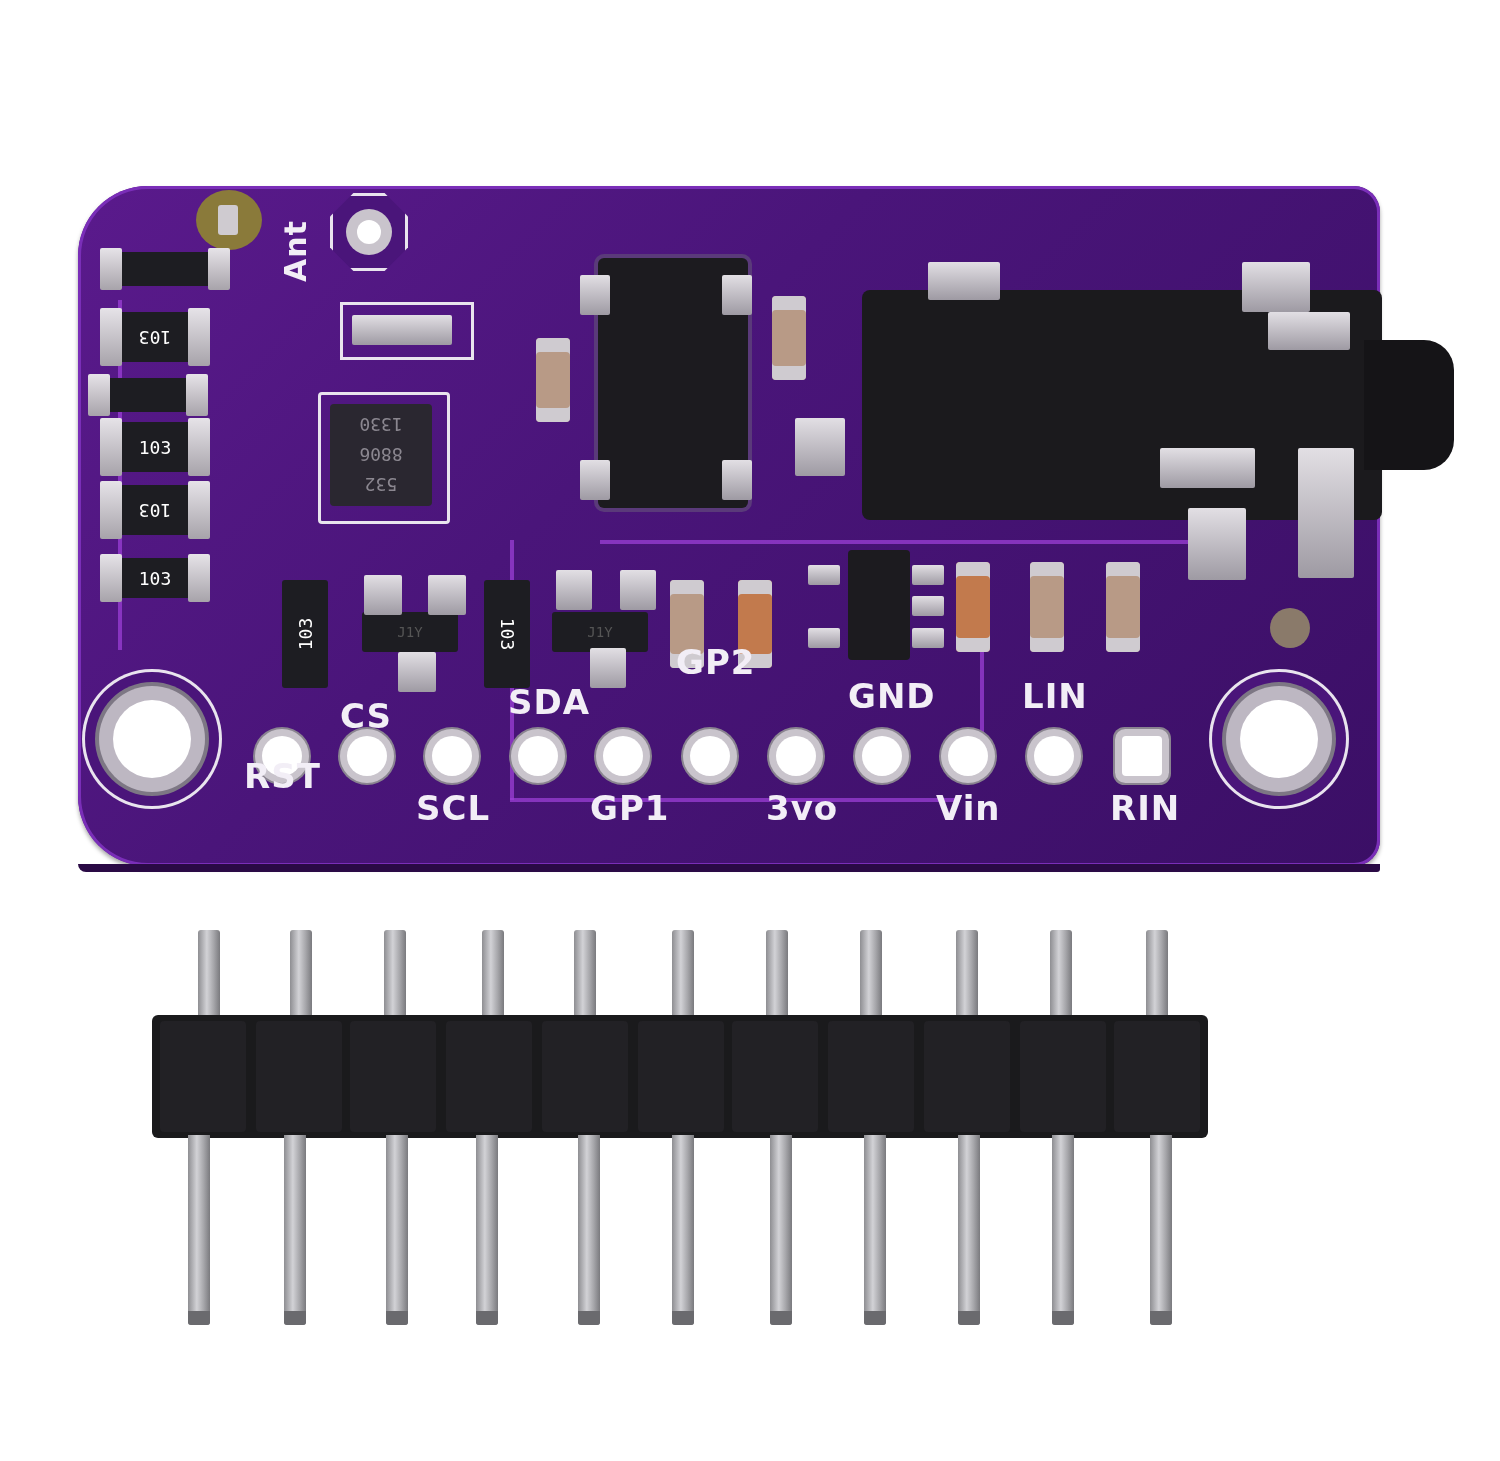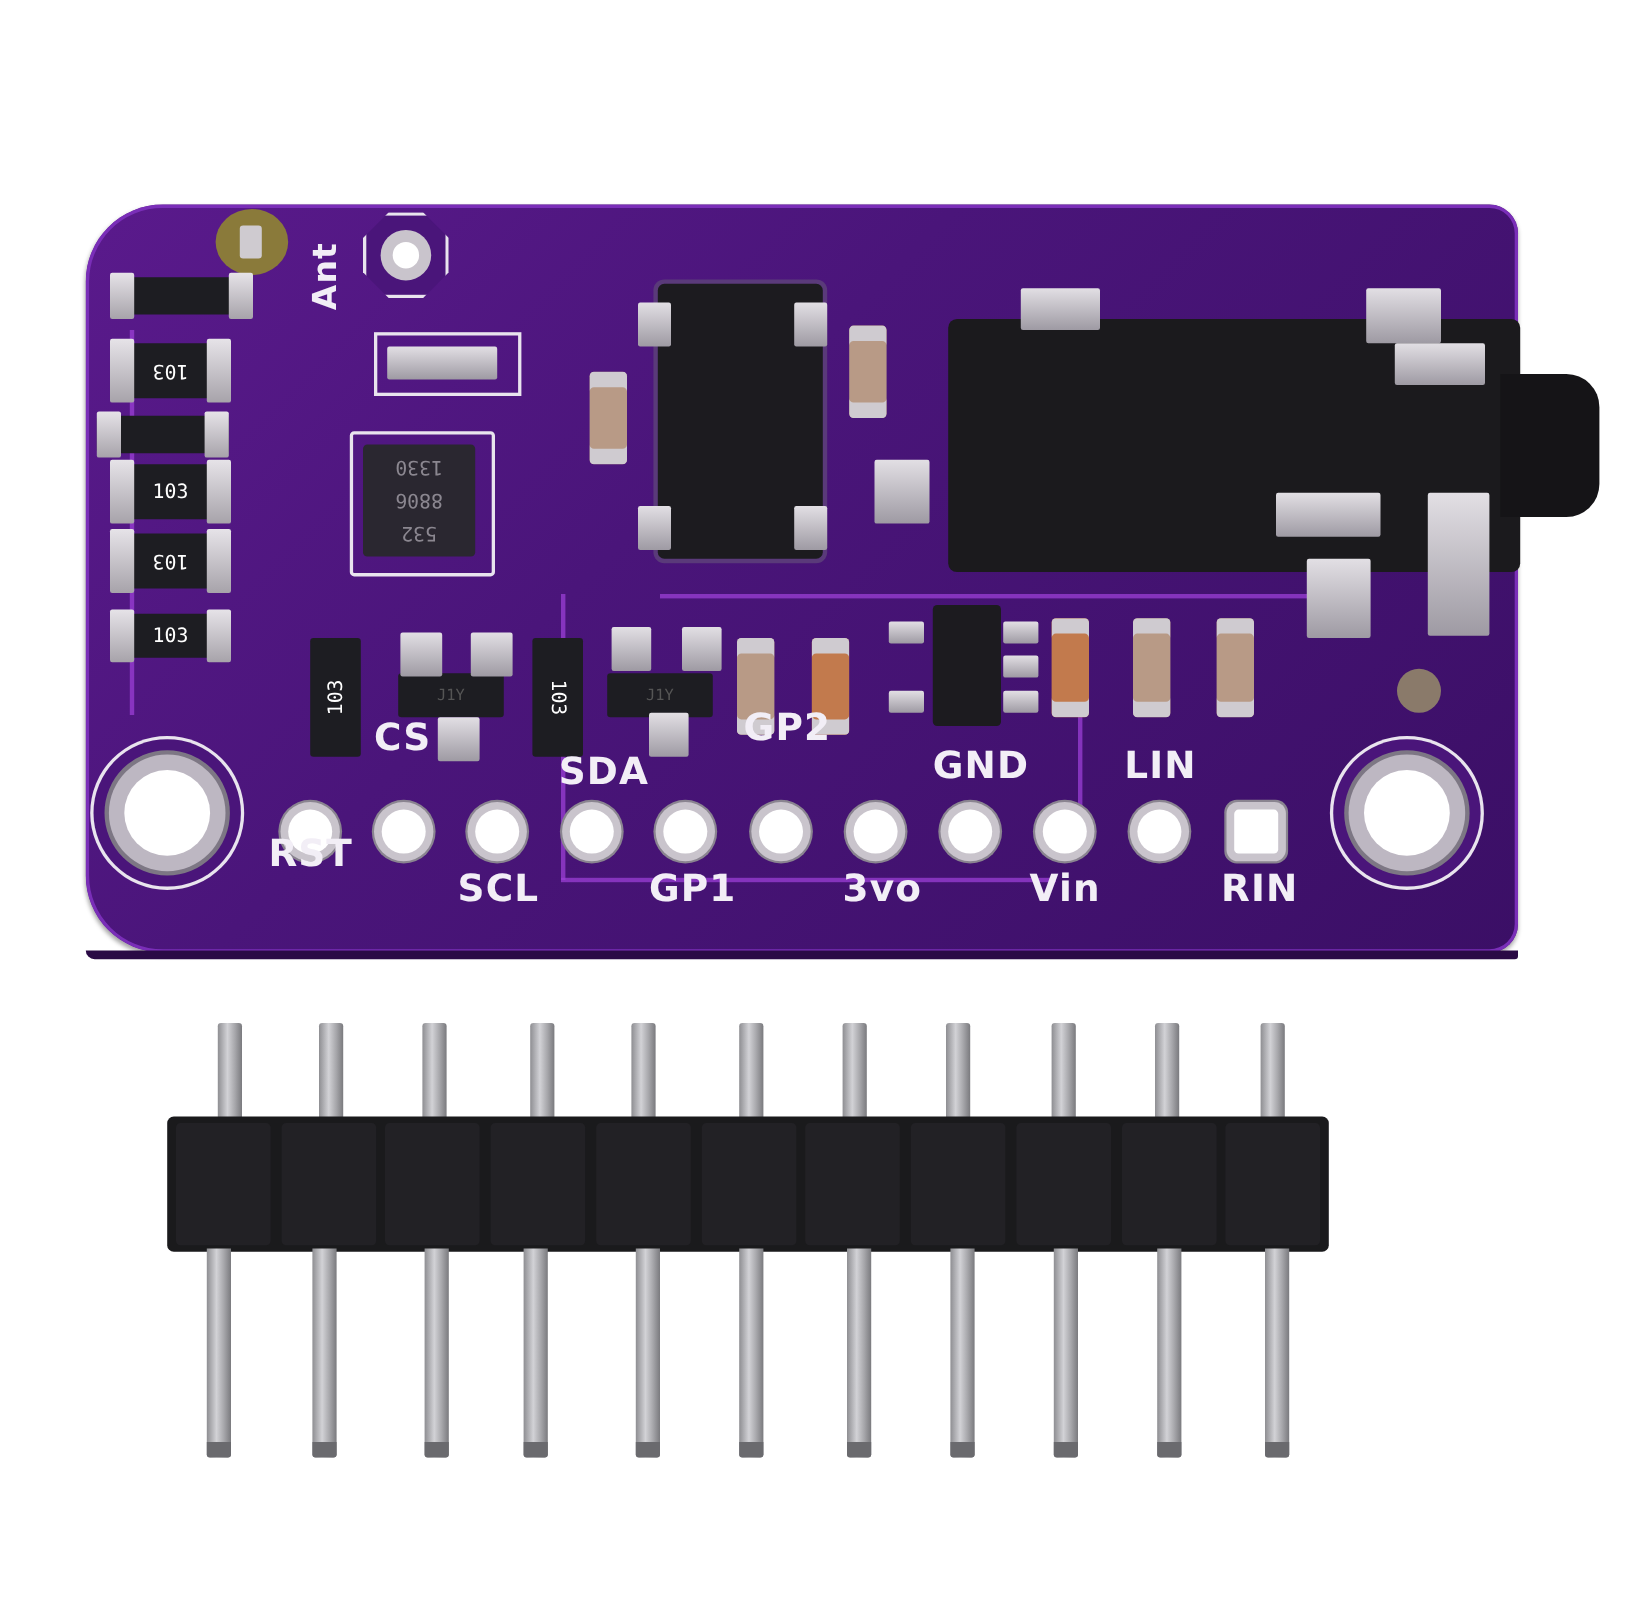--- a/index.html
+++ b/index.html
@@ -152,21 +152,21 @@
 <div class="hole" style="left:432px;top:736px;"></div>
 <div class="hole" style="left:518px;top:736px;"></div>
 <div class="hole" style="left:603px;top:736px;"></div>
 <div class="hole" style="left:690px;top:736px;"></div>
 <div class="hole" style="left:776px;top:736px;"></div>
 <div class="hole" style="left:862px;top:736px;"></div>
 <div class="hole" style="left:948px;top:736px;"></div>
 <div class="hole" style="left:1034px;top:736px;"></div>
 <div class="hole sq" style="left:1122px;top:736px;"></div>
 
-<div class="silk pinlabel" style="left:340px;top:651px;">CS</div>
+<div class="silk pinlabel" style="left:340px;top:696px;">CS</div>
 <div class="silk pinlabel" style="left:508px;top:682px;">SDA</div>
 <div class="silk pinlabel" style="left:676px;top:642px;">GP2</div>
 <div class="silk pinlabel" style="left:848px;top:676px;text-align:right;">GND</div>
 <div class="silk pinlabel" style="left:1022px;top:676px;">LIN</div>
 <div class="silk pinlabel" style="left:244px;top:756px;">RST</div>
 <div class="silk pinlabel" style="left:416px;top:788px;">SCL</div>
 <div class="silk pinlabel" style="left:590px;top:788px;">GP1</div>
 <div class="silk pinlabel" style="left:766px;top:788px;">3vo</div>
 <div class="silk pinlabel" style="left:936px;top:788px;text-align:center;">Vin</div>
 <div class="silk pinlabel" style="left:1110px;top:788px;">RIN</div>

